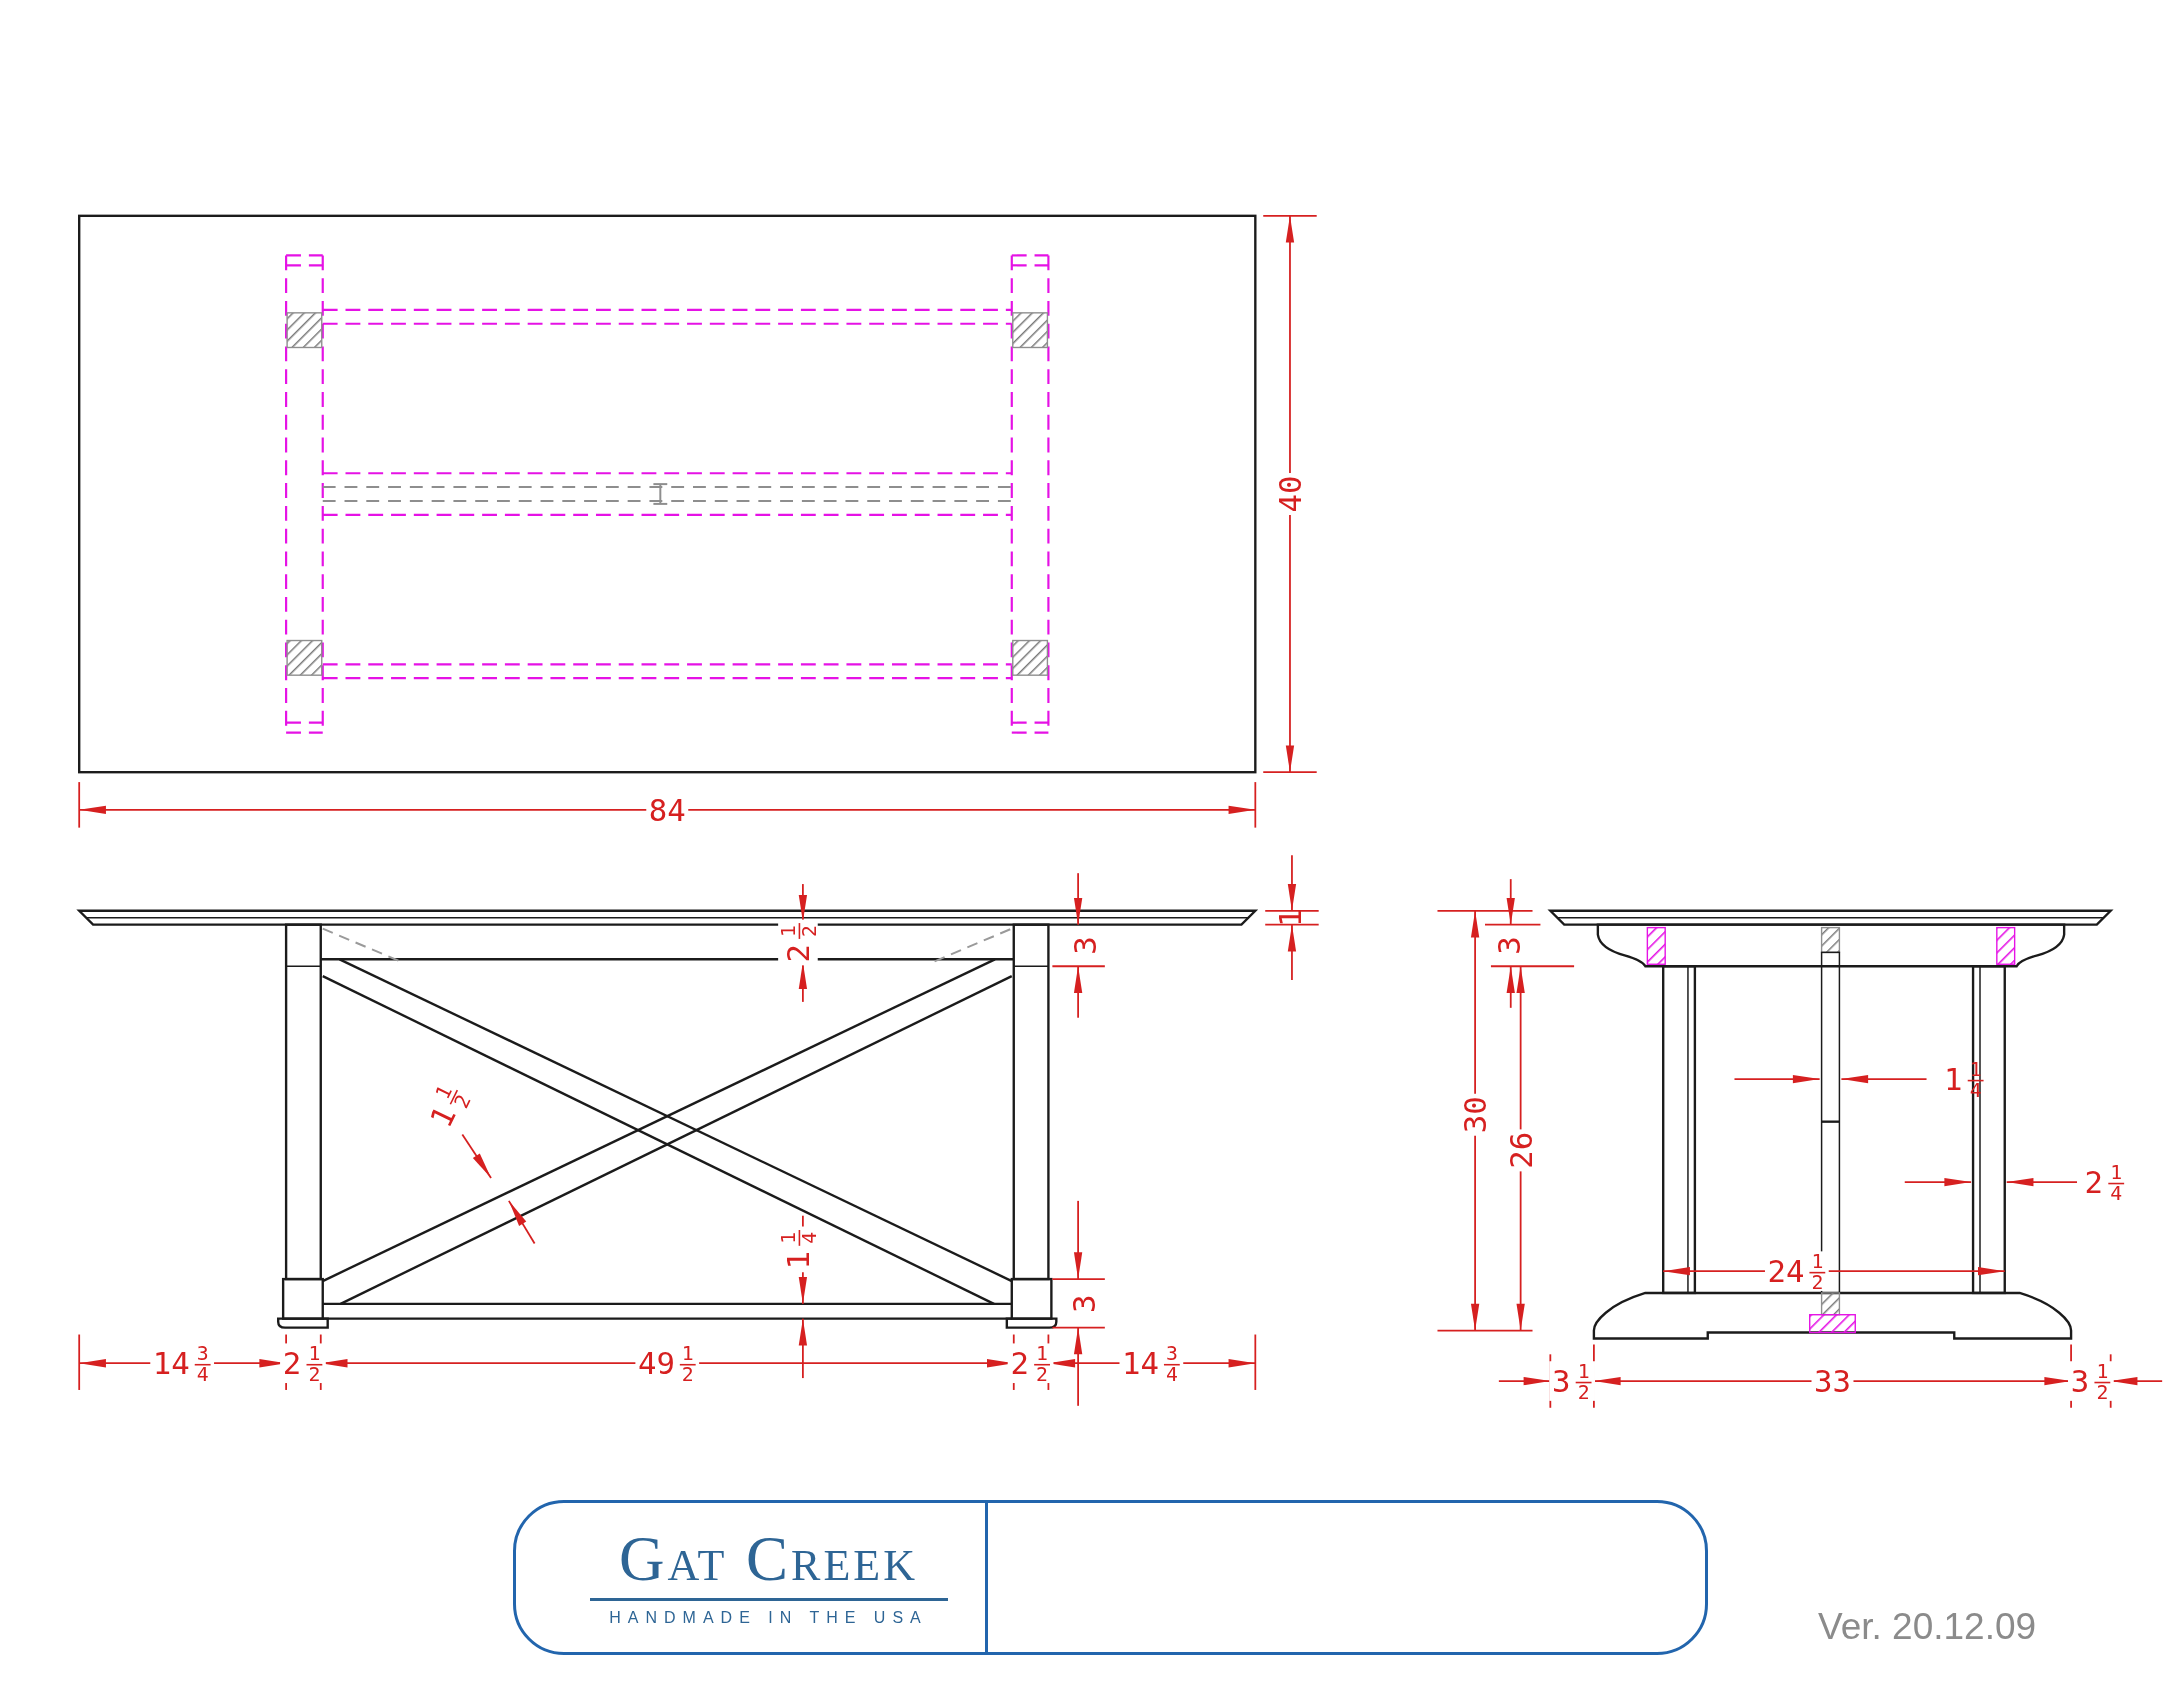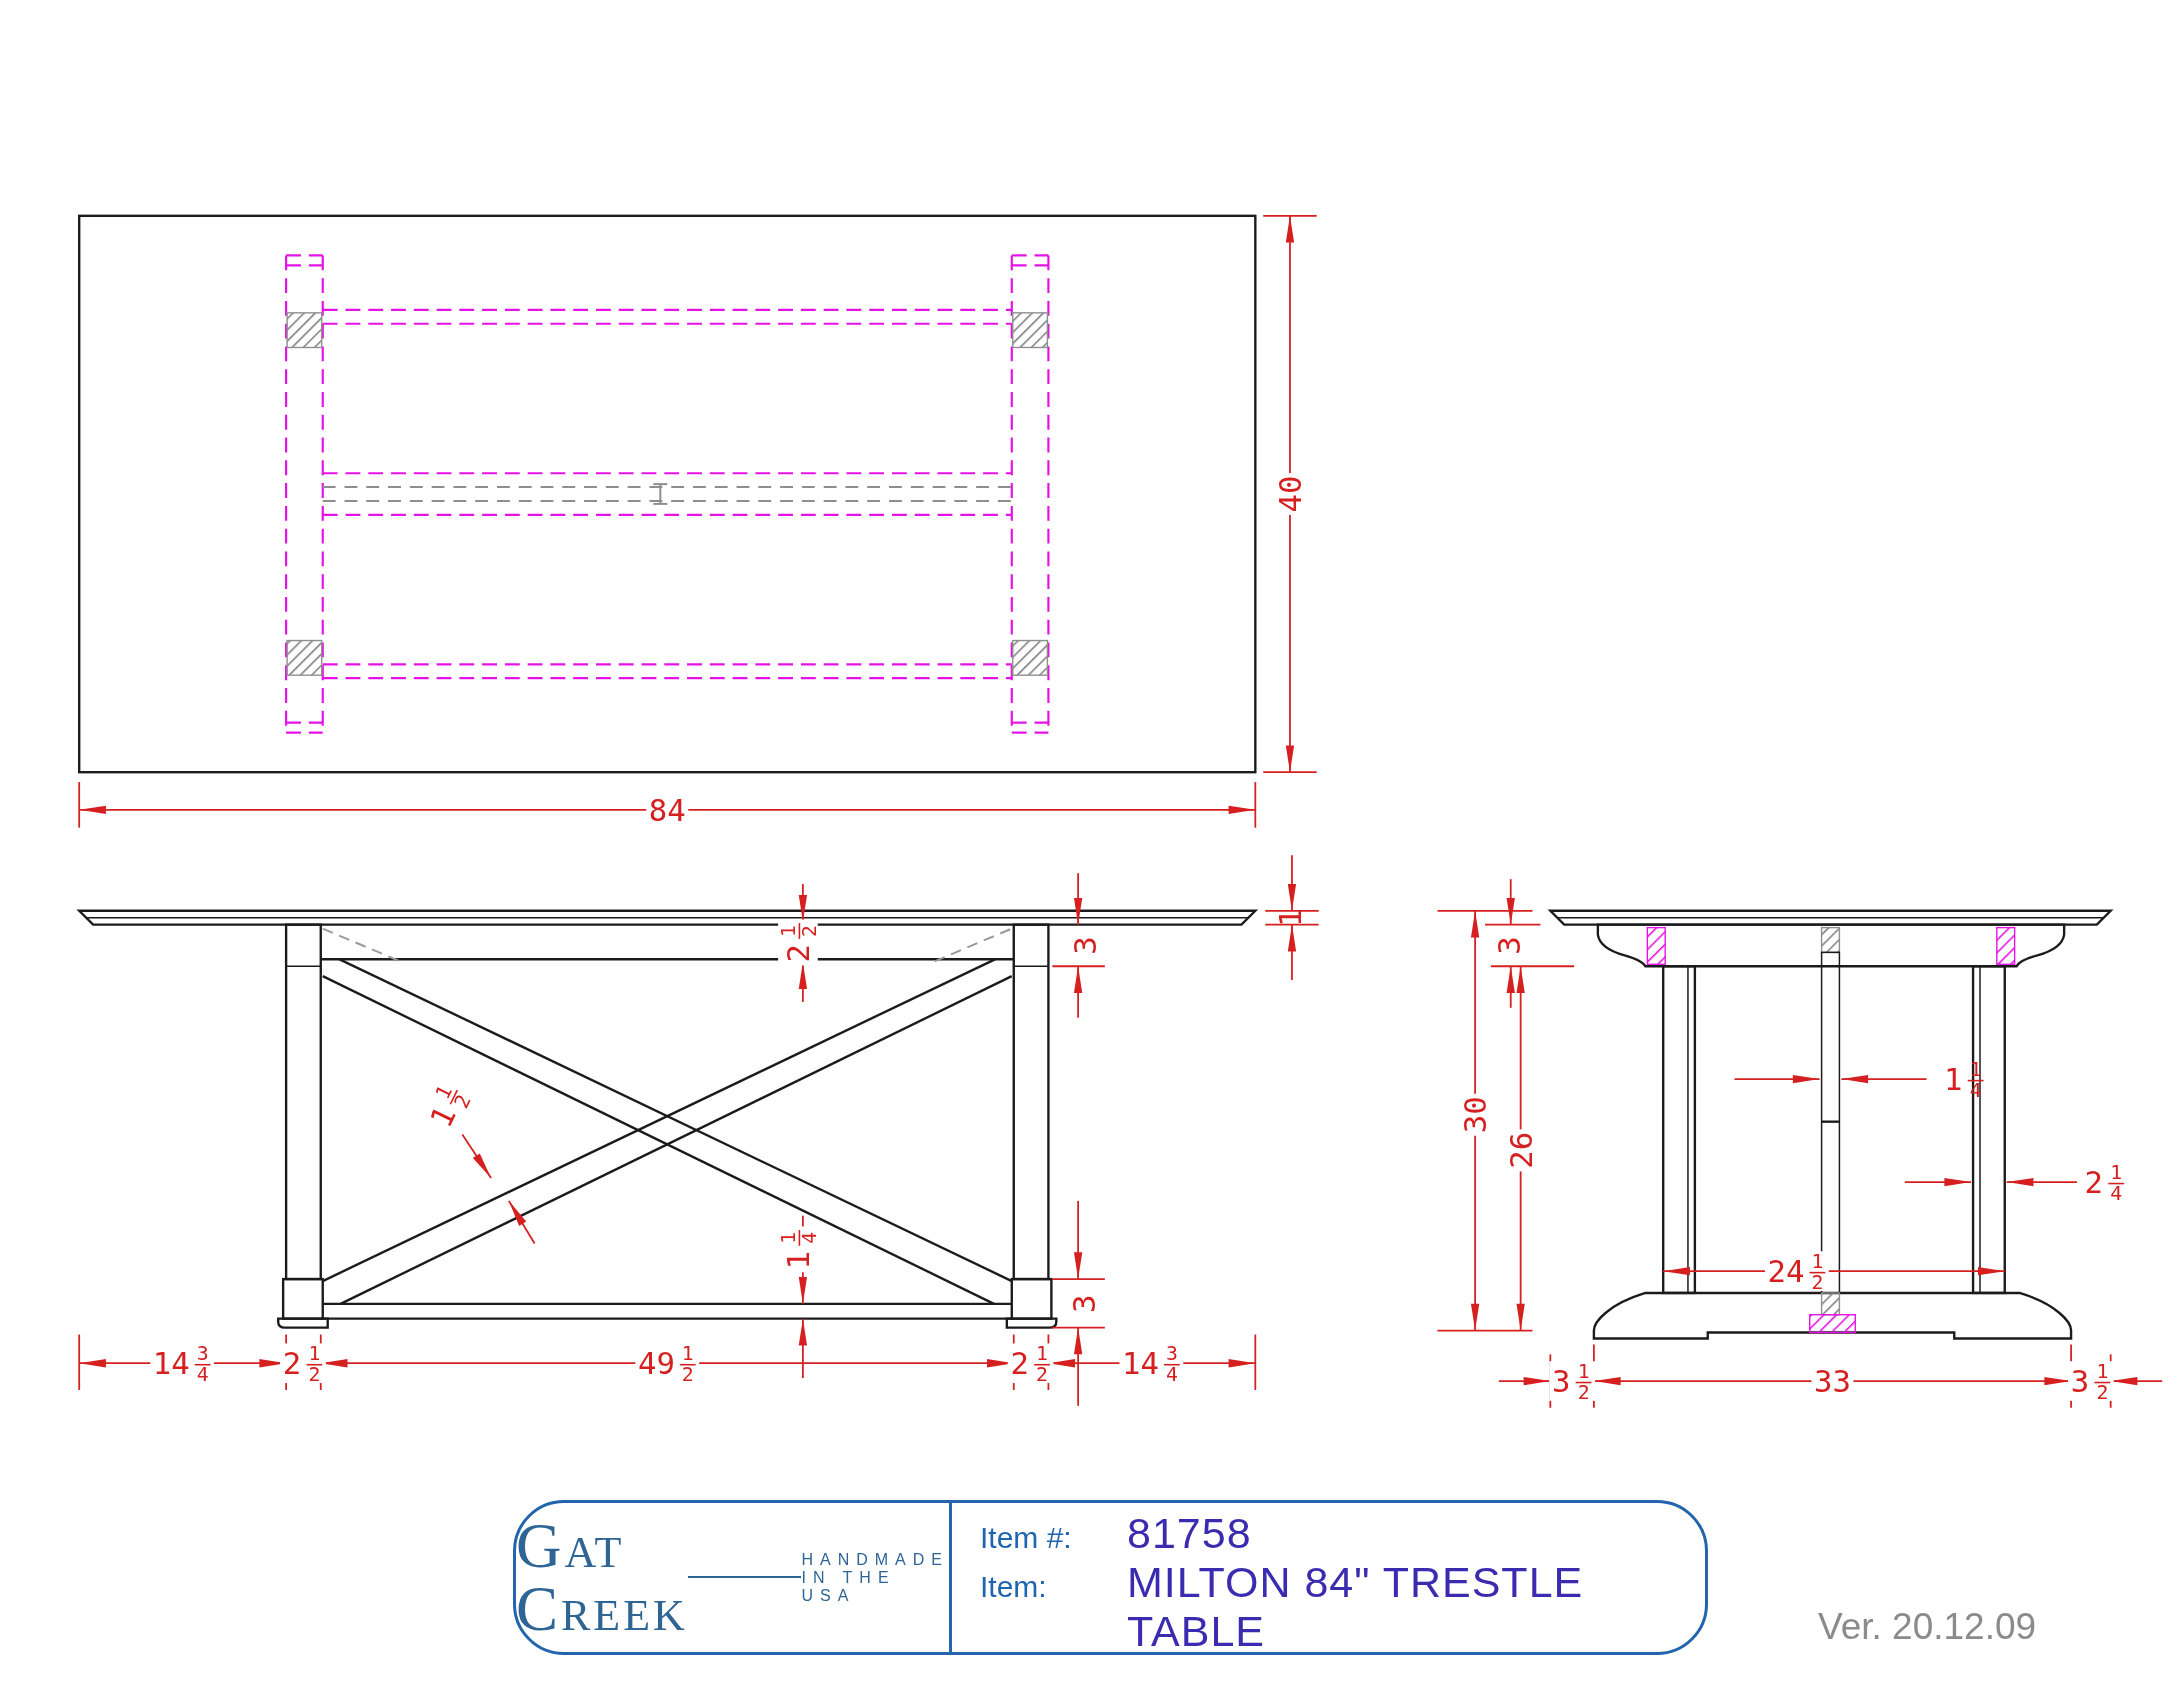--- a/index.html
+++ b/index.html
@@ -11,22 +11,22 @@
   .m  {stroke:var(--hidden);stroke-width:2.2;fill:none;stroke-dasharray:15 8;}
   .gd {stroke:var(--hgray);stroke-width:2;fill:none;stroke-dasharray:13 9;}
   .gb {stroke:#9a9a9a;stroke-width:2;fill:none;stroke-dasharray:11 7;}
   .gs {stroke:var(--hgray);stroke-width:2;fill:none;}
   .r  {stroke:var(--dim);stroke-width:1.8;fill:none;}
   .dimtext{fill:var(--dim);font-family:"DejaVu Sans Mono", monospace;}
   .hrect{stroke-width:1.4;}
   
   #tblock{position:absolute;left:513px;top:1500px;width:1195px;height:155px;
           border:3.5px solid var(--tborder);border-radius:51px;display:flex;box-sizing:border-box;}
-  #logocell{width:436px;border-right:3px solid var(--tborder);display:flex;flex-direction:row;
-            align-items:center;justify-content:center;box-sizing:border-box;}
+  #logocell{width:436px;border-right:3px solid var(--tborder);display:flex;flex-direction:column;
+            align-items:center;justify-content:center;box-sizing:border-box;margin-left:36px;}
   .brand{font-family:"Liberation Serif", serif;font-variant:small-caps;font-size:63px;
          color:var(--brand);letter-spacing:3px;line-height:1;}
   .brandrule{width:358px;height:2.5px;background:var(--brand);margin:7px 0 8px 0;}
   .tagline{font-size:16px;letter-spacing:7px;color:var(--brand);font-weight:500;}
   #itemcell{flex:1;display:flex;flex-direction:column;justify-content:space-evenly;
             padding:6px 0 6px 28px;box-sizing:border-box;}
   .itemrow{display:flex;align-items:baseline;}
   .itemlabel{font-size:30px;color:var(--labelc);min-width:147px;}
   .itemvalue{font-size:43px;color:var(--valuec);letter-spacing:1px;}
   #vertext{position:absolute;left:1818px;top:1606px;font-size:37px;color:var(--verc);}
@@ -291,27 +291,17 @@
         </g>
       </g>
   </svg>
 
   <div id="tblock">
     <div id="logocell">
       <div class="brand">Gat Creek</div>
       <div class="brandrule"></div>
       <div class="tagline">HANDMADE IN THE USA</div>
     </div>
-    <div id="itemcell">
-      <div class="itemrow">
-        <span class="itemlabel">Item #:</span>
-        <span class="itemvalue">81758</span>
-      </div>
-      <div class="itemrow">
-        <span class="itemlabel">Item:</span>
-        <span class="itemvalue">MILTON 84" TRESTLE TABLE</span>
-      </div>
-    </div>
   </div>
 
   <div id="vertext">Ver. 20.12.09</div>
 </div>
 
 
 </body></html>

